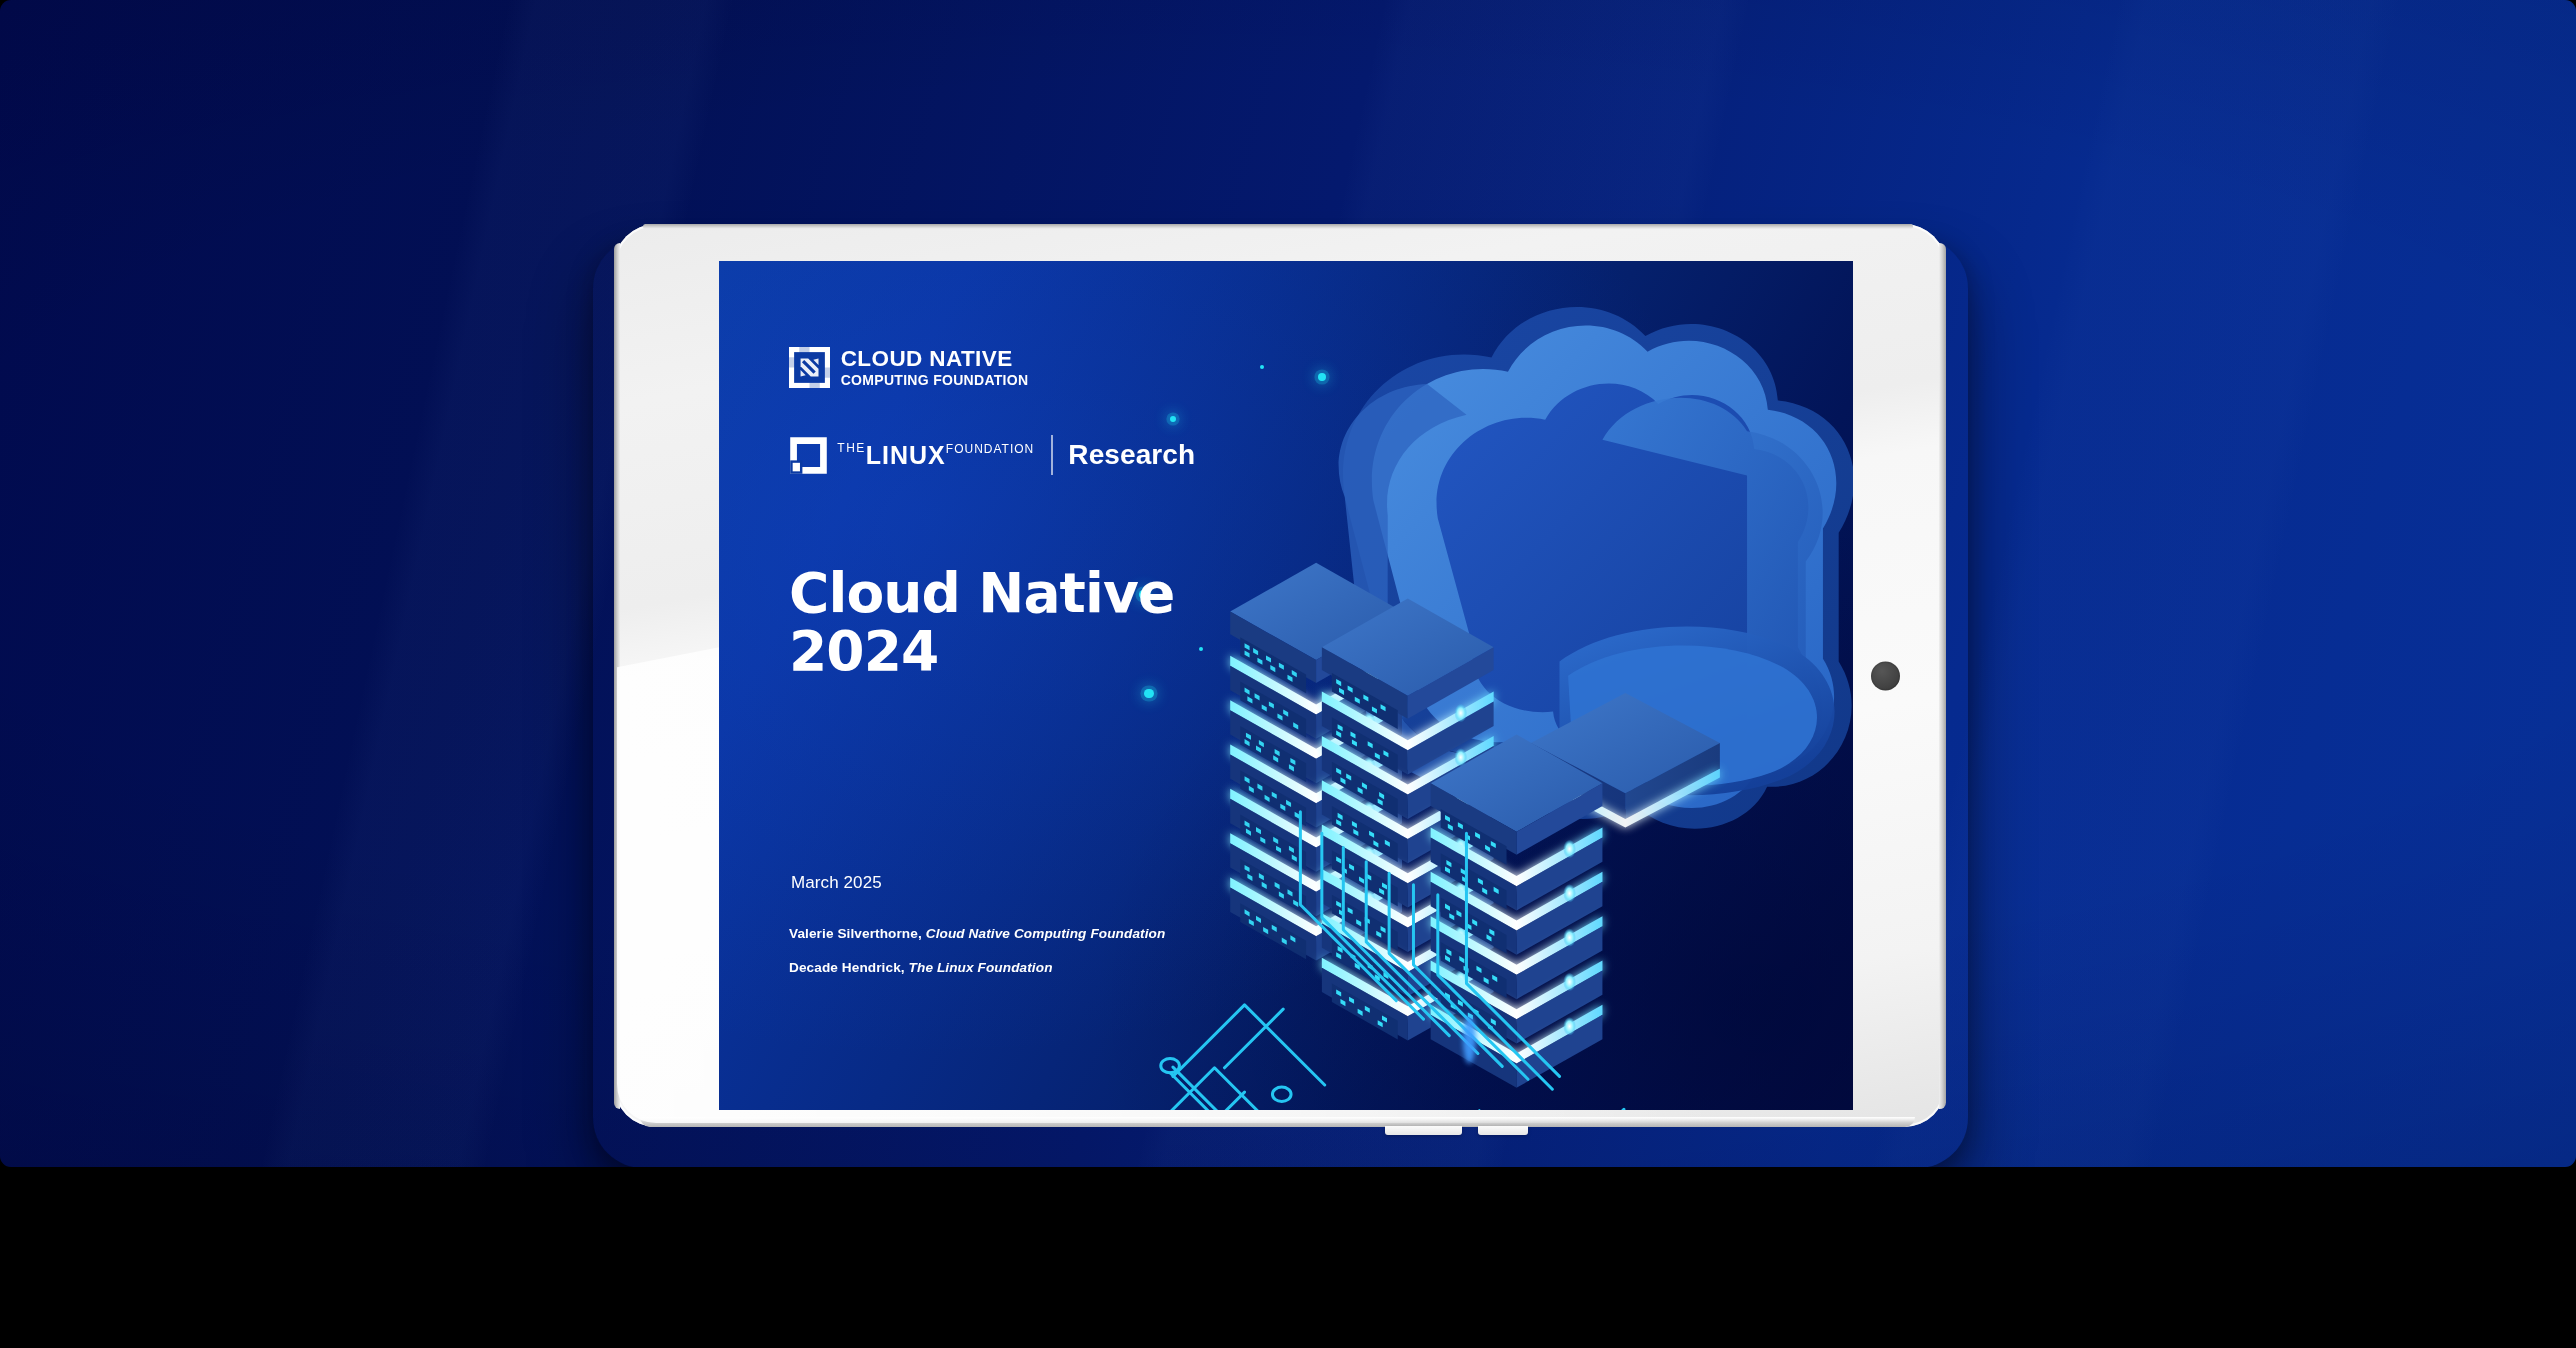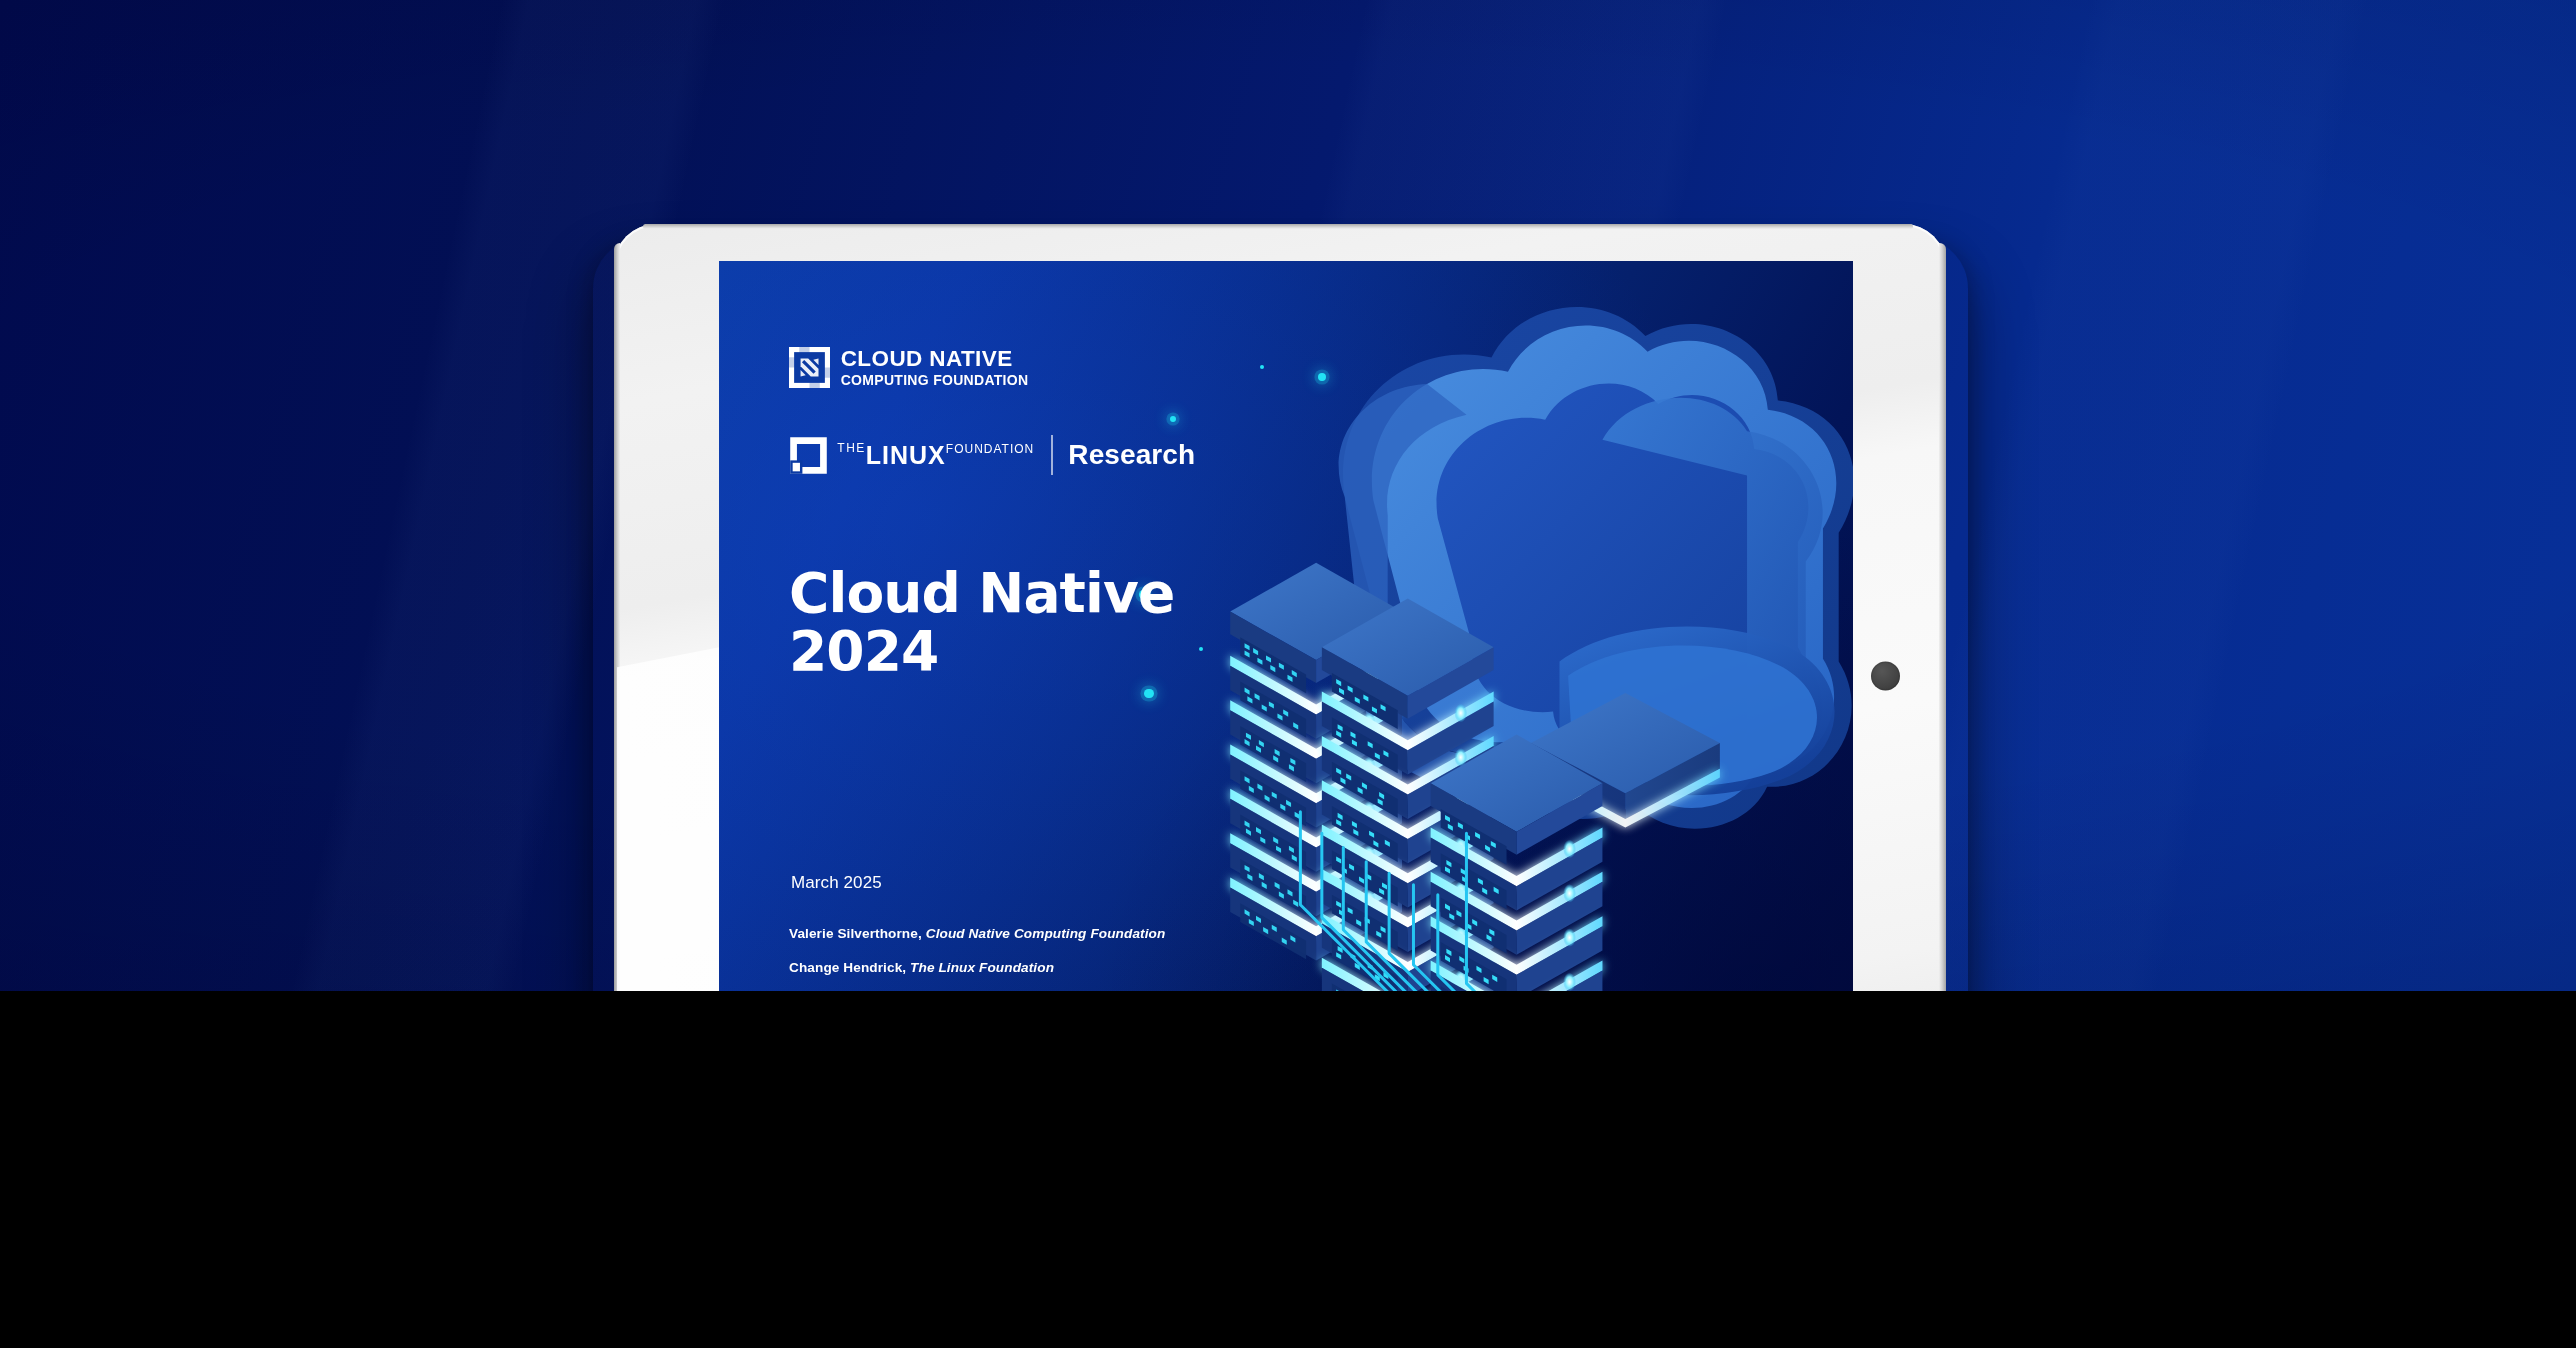--- a/index.html
+++ b/index.html
@@ -1,18 +1,18 @@
 <!DOCTYPE html>
 <html style="font-size:11.4px"><head>
 <meta charset="utf-8">
 <style>
   html,body{margin:0;padding:0;background:#000;}
   body{width:2576px;height:1349px;overflow:hidden;font-family:"Liberation Sans",sans-serif;}
 
-  #stage{position:relative;width:2576px;height:991px;overflow:hidden;}
+  #stage{position:relative;width:2576px;height:1167px;overflow:hidden;border-radius:11px;}
 
   
   .bg{position:absolute;inset:0;
       background:linear-gradient(105deg,#010a4e 0%,#021055 22%,#04196e 48%,#062a8f 74%,#073099 100%);}
   .bg-streaks{position:absolute;inset:0;
       background:
         linear-gradient(102deg,rgba(255,255,255,0) 18%,rgba(120,170,255,.035) 19%,rgba(120,170,255,.035) 25%,rgba(255,255,255,0) 26%),
         linear-gradient(102deg,rgba(255,255,255,0) 49%,rgba(120,170,255,.030) 50%,rgba(120,170,255,.030) 61%,rgba(255,255,255,0) 62%),
         linear-gradient(102deg,rgba(255,255,255,0) 75%,rgba(120,170,255,.025) 76%,rgba(120,170,255,.025) 84%,rgba(255,255,255,0) 85%);}
   .bg-vig{position:absolute;inset:0;background:radial-gradient(130% 95% at 50% 45%,rgba(255,255,255,0) 40%,rgba(0,0,20,.30) 100%);}
@@ -741,21 +741,21 @@
         </h1>
 
 
         <div class="pubdate">March 2025</div>
 
         <div class="author a1">
           <span>Valerie Silverthorne,</span>
           <em>Cloud Native Computing Foundation</em>
         </div>
         <div class="author a2">
-          <span>Change Hendrick,</span>
+          <span>Decade Hendrick,</span>
           <em>The Linux Foundation</em>
         </div>
 
       </div>
     </div>
   </div>
 </div>
 
 
 </body></html>

